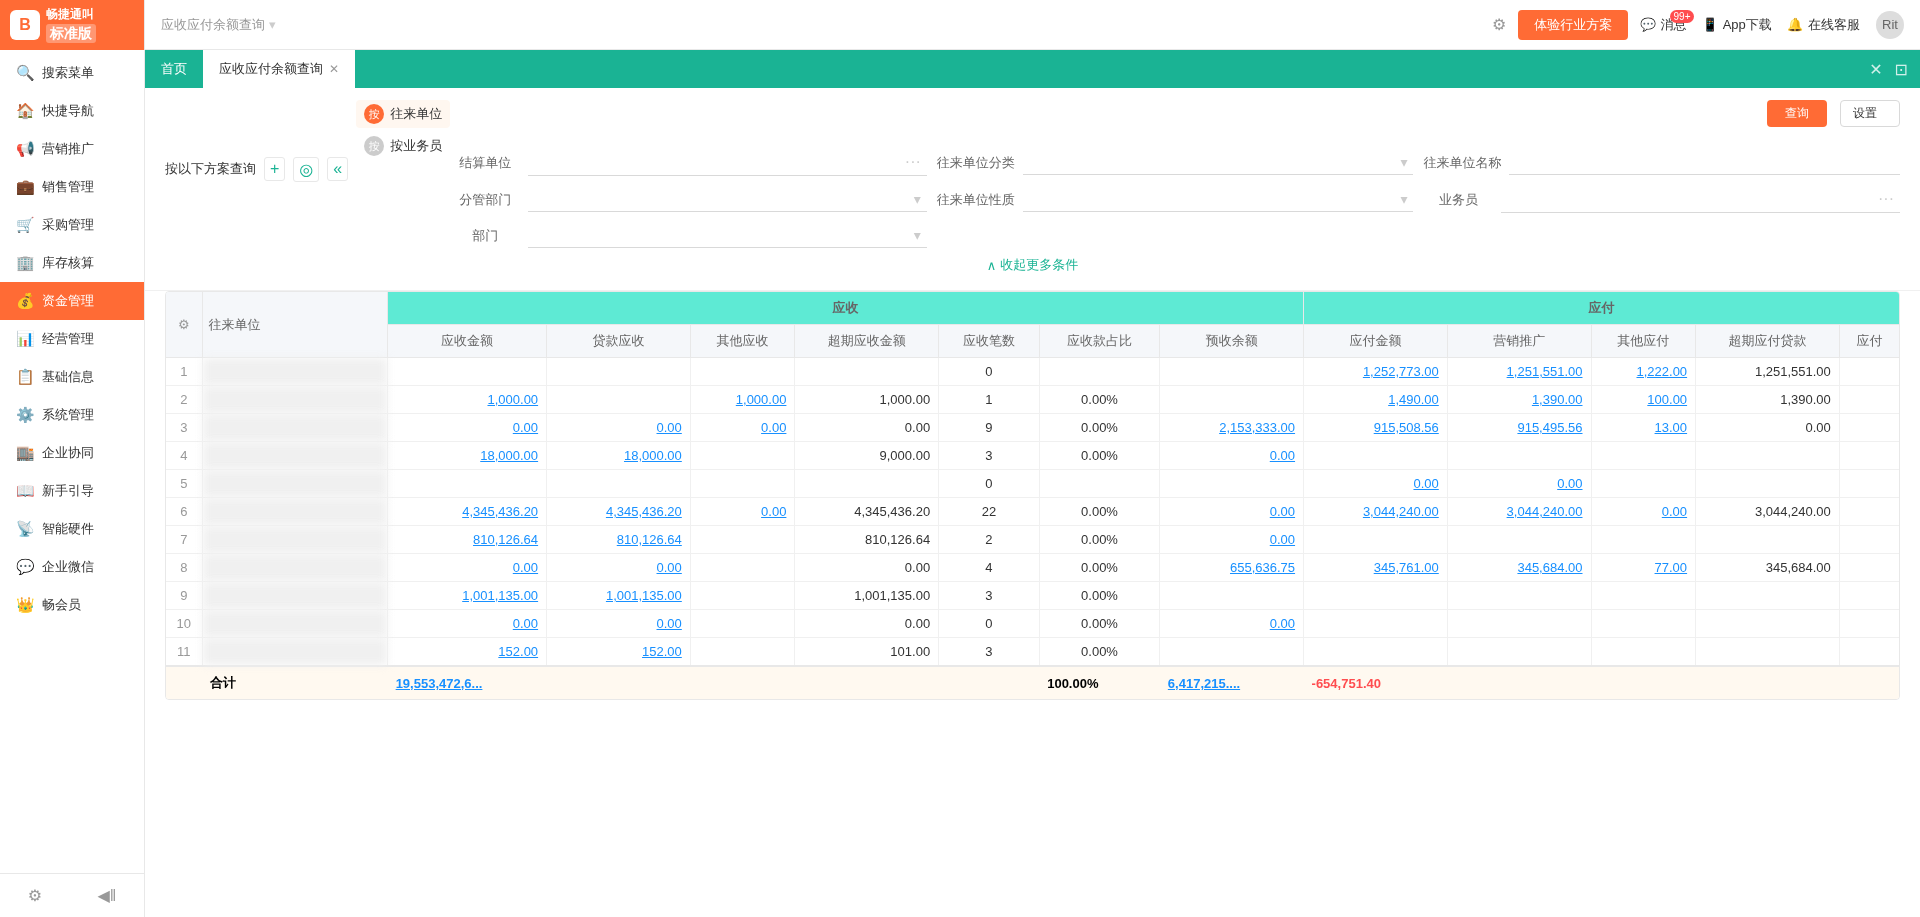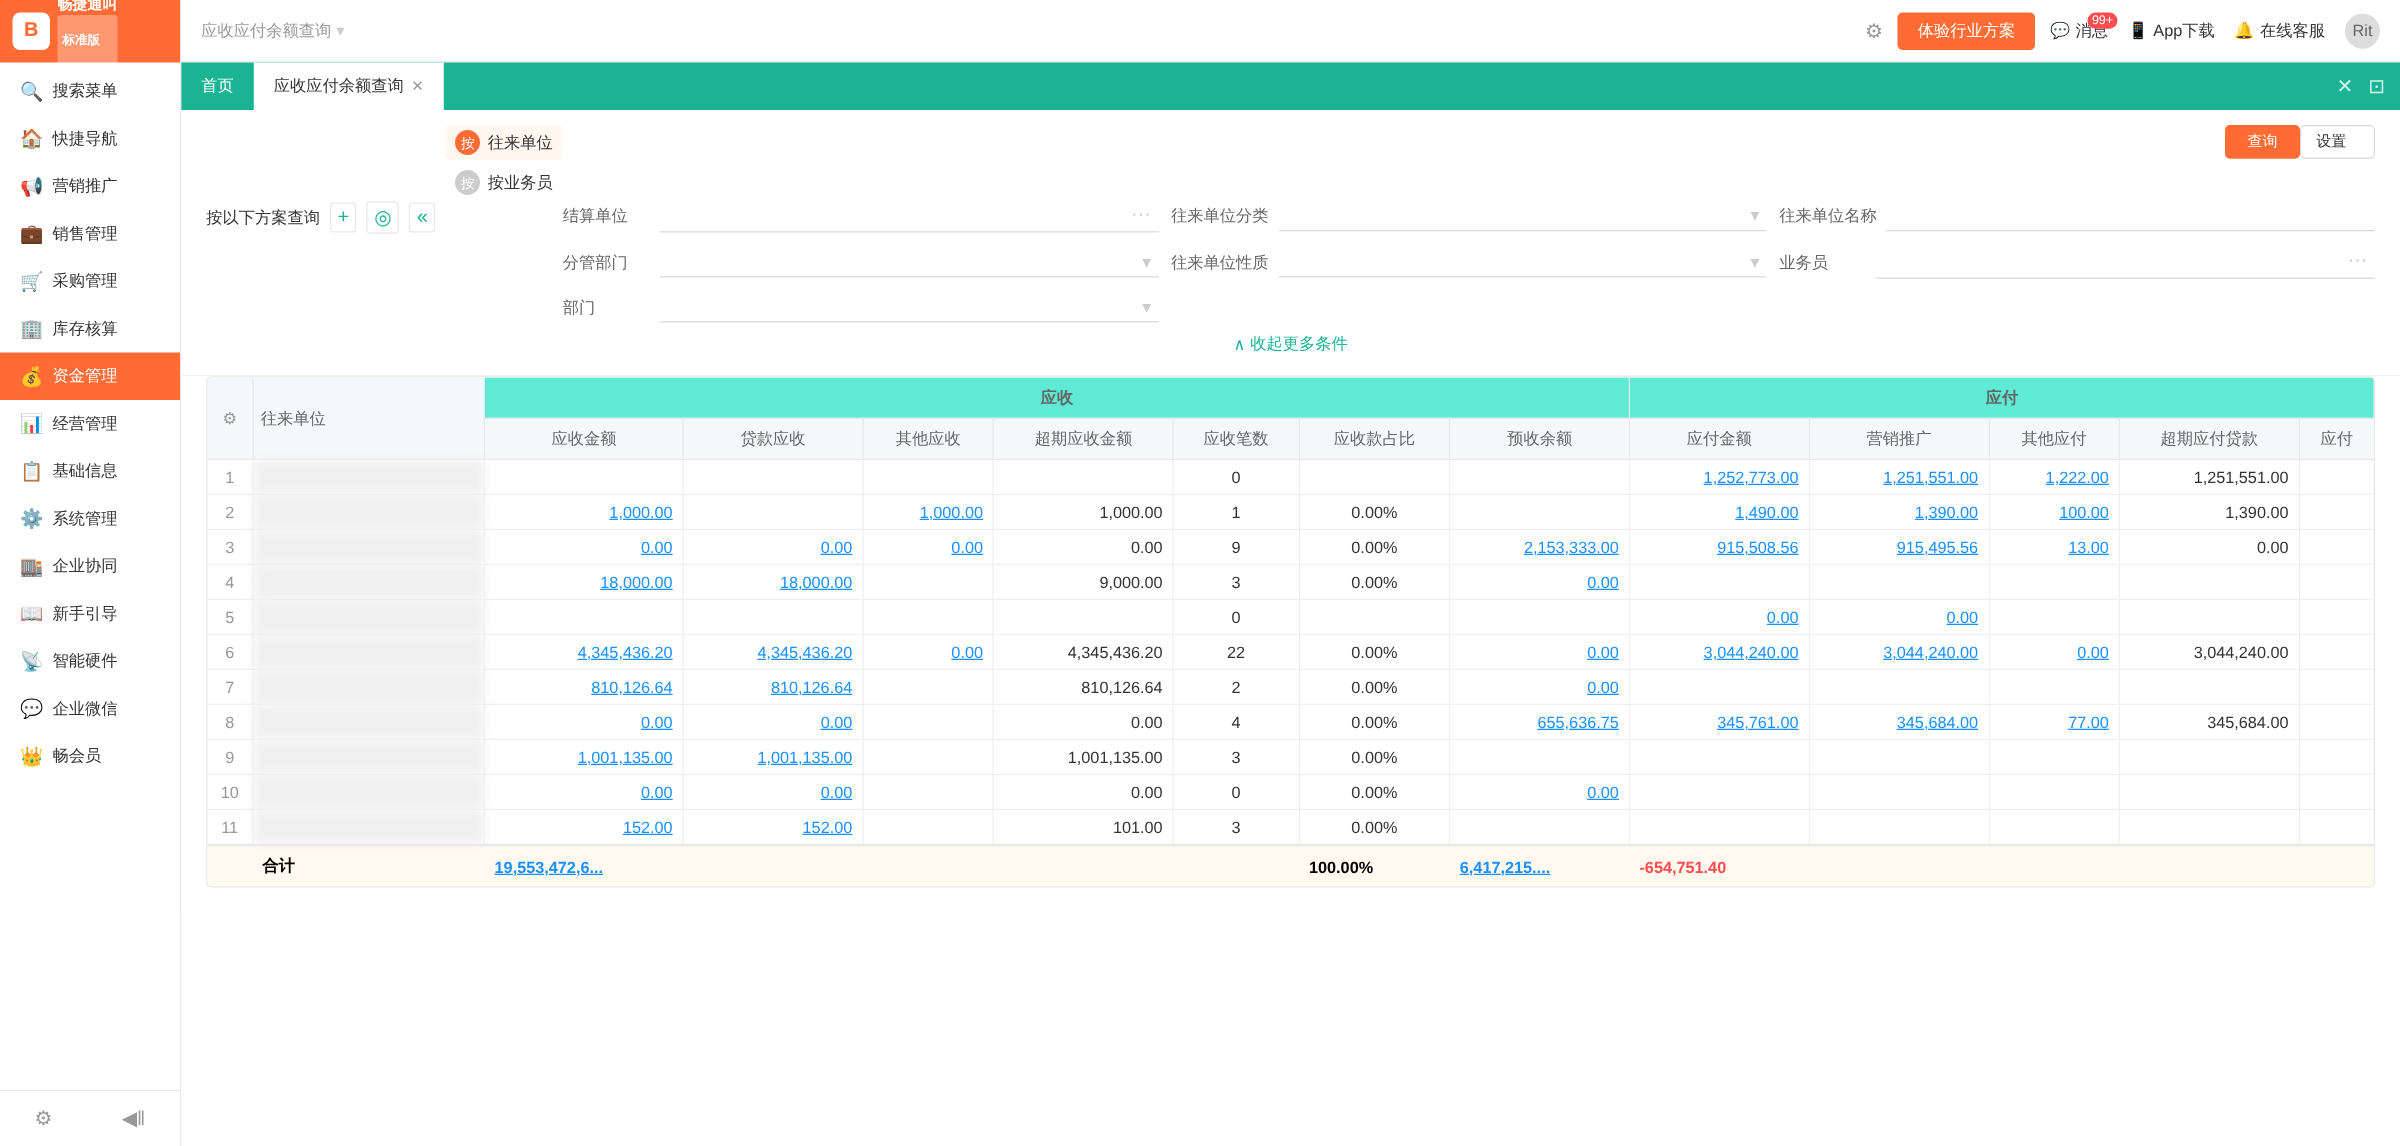--- a/index.html
+++ b/index.html
@@ -3,21 +3,21 @@
   <meta charset="utf-8">
   <style>
     * { box-sizing: border-box; margin: 0; padding: 0; font-family: 'Microsoft YaHei', Arial, sans-serif; font-size: 13px; }
     body { background: #f0f2f5; display: flex; height: 917px; overflow: hidden; }
 
     
     .sidebar { width: 145px; background: #fff; display: flex; flex-direction: column; border-right: 1px solid #e8e8e8; flex-shrink: 0; }
     .sidebar-logo { background: #ff6b35; height: 50px; display: flex; align-items: center; padding: 0 10px; color: #fff; font-weight: bold; font-size: 14px; gap: 6px; }
     .sidebar-logo .logo-icon { width: 30px; height: 30px; background: #fff; border-radius: 6px; display: flex; align-items: center; justify-content: center; color: #ff6b35; font-weight: 900; font-size: 16px; }
     .sidebar-logo .logo-text { display: flex; flex-direction: column; line-height: 1.2; }
-    .sidebar-tag { font-size: 10px; background: rgba(255,255,255,0.3); padding: 15px 4px; border-radius: 3px; margin-top: 2px; }
+    .sidebar-tag { font-size: 14px; background: rgba(255,255,255,0.3); padding: 1px 4px; border-radius: 3px; margin-top: 2px; }
     .sidebar-nav { flex: 1; overflow-y: auto; padding: 4px 0; }
     .sidebar-item { display: flex; align-items: center; padding: 10px 16px; cursor: pointer; color: #333; gap: 8px; }
     .sidebar-item.active { background: #ff6b35; color: #fff; }
     .sidebar-item .icon { font-size: 15px; width: 18px; text-align: center; }
     .sidebar-bottom { border-top: 1px solid #e8e8e8; padding: 8px 0; display: flex; justify-content: space-around; }
     .sidebar-bottom-btn { cursor: pointer; color: #999; font-size: 16px; padding: 4px 8px; }
 
     
     .main { flex: 1; display: flex; flex-direction: column; overflow: hidden; }
 
@@ -58,21 +58,21 @@
     .filter-row1 { display: flex; align-items: center; gap: 8px; margin-bottom: 10px; }
     .filter-label-main { color: #333; font-size: 13px; }
     .filter-icon-btn { color: #1ab394; cursor: pointer; font-size: 16px; border: 1px solid #e8e8e8; border-radius: 3px; padding: 2px 5px; }
     .filter-plan-list { display: flex; flex-direction: column; gap: 4px; margin-left: 8px; }
     .filter-plan-item { display: flex; align-items: center; gap: 6px; padding: 4px 8px; cursor: pointer; color: #333; border-radius: 4px; }
     .filter-plan-item.active { background: #fff7f0; }
     .filter-plan-icon { width: 20px; height: 20px; border-radius: 50%; display: flex; align-items: center; justify-content: center; font-size: 11px; color: #fff; }
     .filter-plan-icon.orange { background: #ff6b35; }
     .filter-plan-icon.gray { background: #ccc; }
     .filter-field { display: flex; align-items: center; gap: 8px; }
-    .filter-field-label { color: #666; font-size: 13px; white-space: nowrap; min-width: 70px; text-align: left; }
+    .filter-field-label { color: #666; font-size: 13px; white-space: nowrap; min-width: 70px; text-align: center; }
     .filter-input { flex: 1; border: none; border-bottom: 1px solid #d9d9d9; padding: 4px 6px; outline: none; font-size: 13px; color: #333; }
     .filter-input-with-icon { flex: 1; display: flex; align-items: center; border-bottom: 1px solid #d9d9d9; padding: 4px 6px; }
     .filter-input-with-icon input { border: none; outline: none; flex: 1; font-size: 13px; }
     .filter-dots { color: #ccc; font-size: 16px; cursor: pointer; }
     .filter-arrow { color: #ccc; font-size: 14px; cursor: pointer; }
 
     .collapse-bar { display: flex; justify-content: center; margin: 8px 0 4px; }
     .collapse-btn { color: #1ab394; cursor: pointer; font-size: 12px; display: flex; align-items: center; gap: 4px; border: none; background: none; }
 
     
@@ -239,21 +239,21 @@
               </div>
               <div class="filter-plan-item">
                 <div class="filter-plan-icon gray">按</div>
                 <span>按业务员</span>
               </div>
             </div>
           </div>
 
           <div class="filter-right-fields">
 
-            <div style="display:flex; justify-content:flex-end; gap:0; margin-bottom:22px;">
+            <div style="display:flex; justify-content:flex-end; gap:13px; margin-bottom:12px;">
               <button class="btn-orange" style="min-width:60px;">查询</button>
               <button class="btn-outline" style="min-width:60px;">设置</button>
             </div>
 
             <div class="fields-row">
               <div class="filter-field">
                 <span class="filter-field-label">结算单位</span>
                 <div class="filter-input-with-icon">
                   <input type="text" style="">
                   <span class="filter-dots">···</span>

